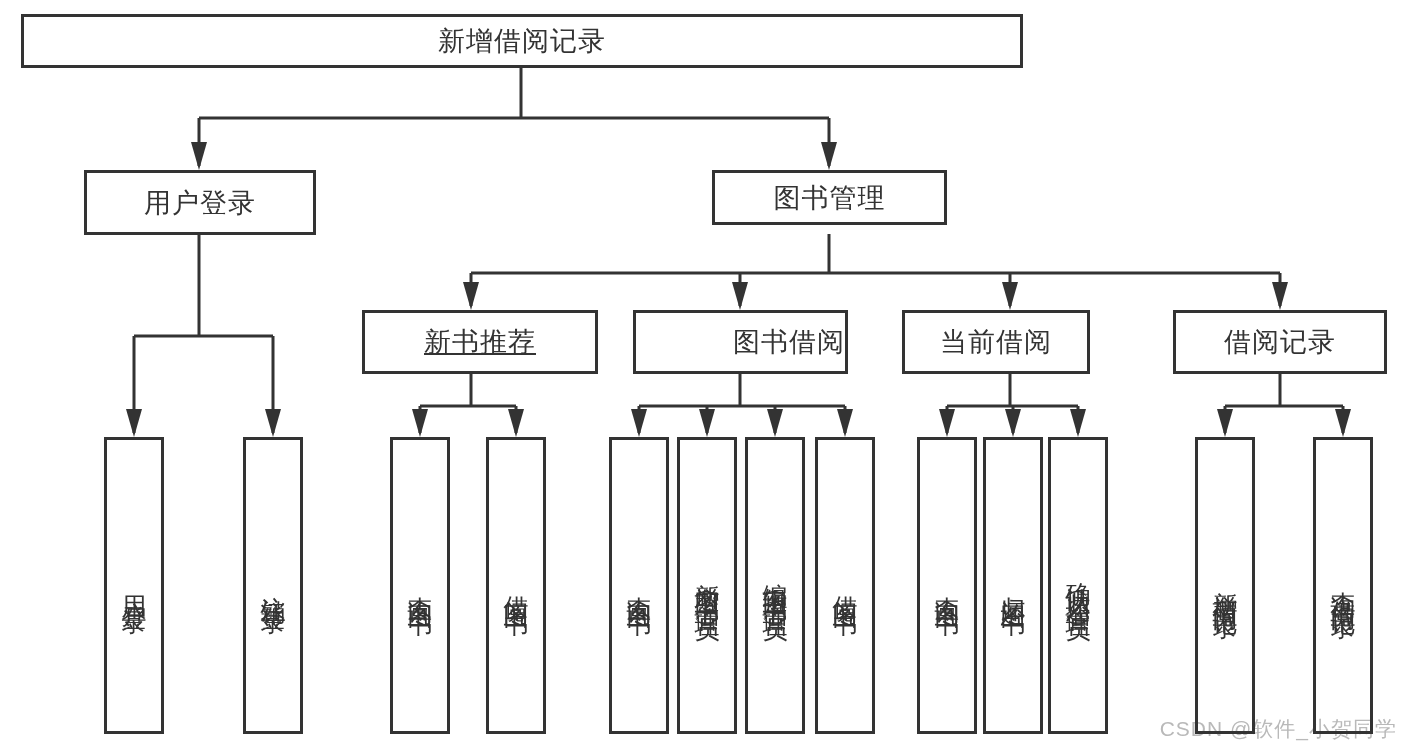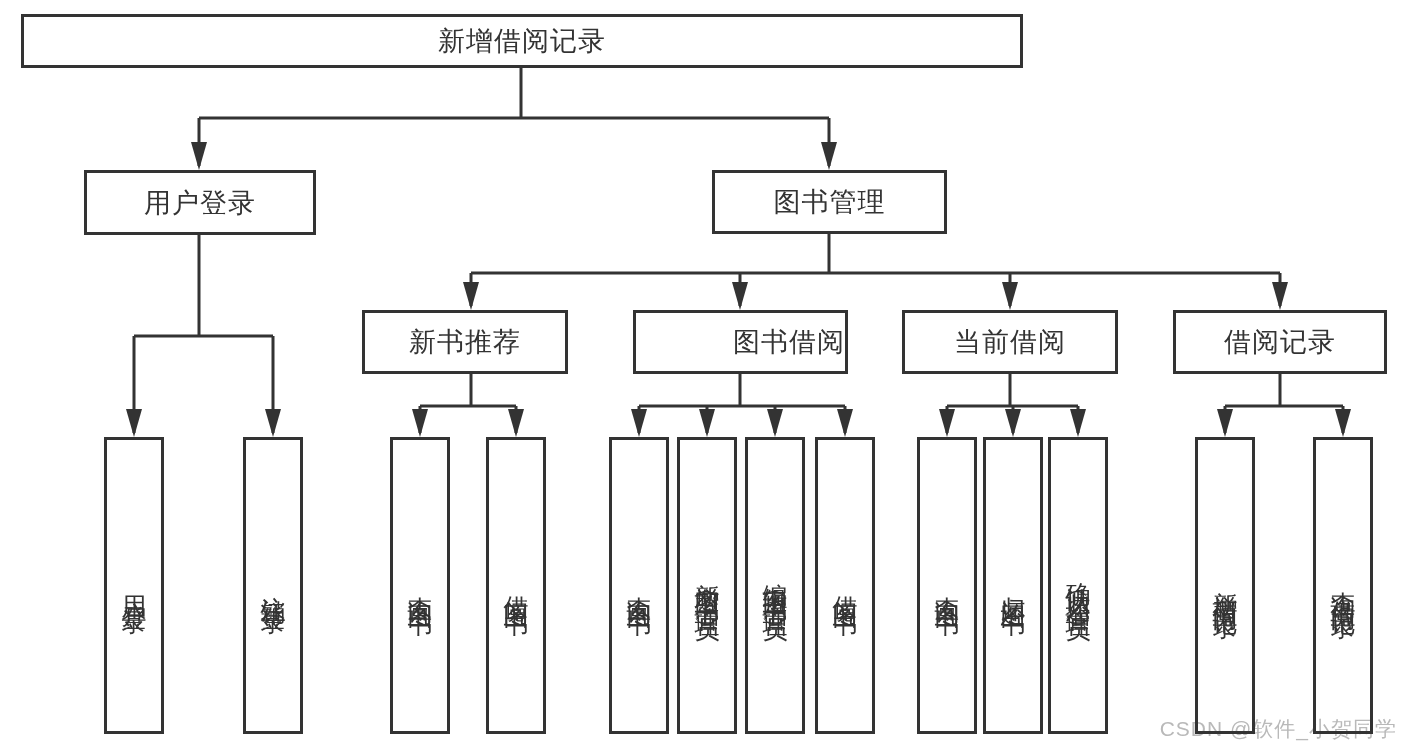--- a/index.html
+++ b/index.html
@@ -15,24 +15,24 @@
   }
   .hbox { font-size: 27px; letter-spacing: 1px; white-space: nowrap; }
   .leaf { font-size: 25px; }
   .leaf .vtext {
     writing-mode: vertical-rl; text-orientation: mixed;
     letter-spacing: 5px; line-height: 1; white-space: nowrap;
   }
   
   .n-root    { left: 21px;   top: 14px;  width: 1002px; height: 54px; }
   .n-login   { left: 84px;   top: 170px; width: 232px;  height: 65px; }
-  .n-mgmt    { left: 712px;  top: 170px; width: 235px;  height: 64px; }
-  .n-new     { left: 362px;  top: 310px; width: 206px;  height: 64px; }
+  .n-mgmt    { left: 712px;  top: 170px; width: 235px;  height: 55px; }
+  .n-new     { left: 362px;  top: 310px; width: 236px;  height: 64px; text-decoration: underline; }
   .n-borrow  { left: 633px;  top: 310px; width: 215px;  height: 64px; justify-content: flex-end; }
-  .n-current { left: 902px;  top: 310px; width: 216px;  height: 64px; }
+  .n-current { left: 902px;  top: 310px; width: 188px;  height: 64px; }
   .n-record  { left: 1173px; top: 310px; width: 214px;  height: 64px; }
   .leaf { top: 437px; width: 60px; height: 297px; }
   .l1  { left: 104px; }  .l2  { left: 243px; }
   .l3  { left: 390px; }  .l4  { left: 486px; }
   .l5  { left: 609px; }  .l6  { left: 677px; }
   .l7  { left: 745px; }  .l8  { left: 815px; }
   .l9  { left: 917px; }  .l10 { left: 983px; } .l11 { left: 1048px; }
   .l12 { left: 1195px; } .l13 { left: 1313px; }
   .watermark {
     position: absolute; right: 8px; bottom: 4px; z-index: 3;

